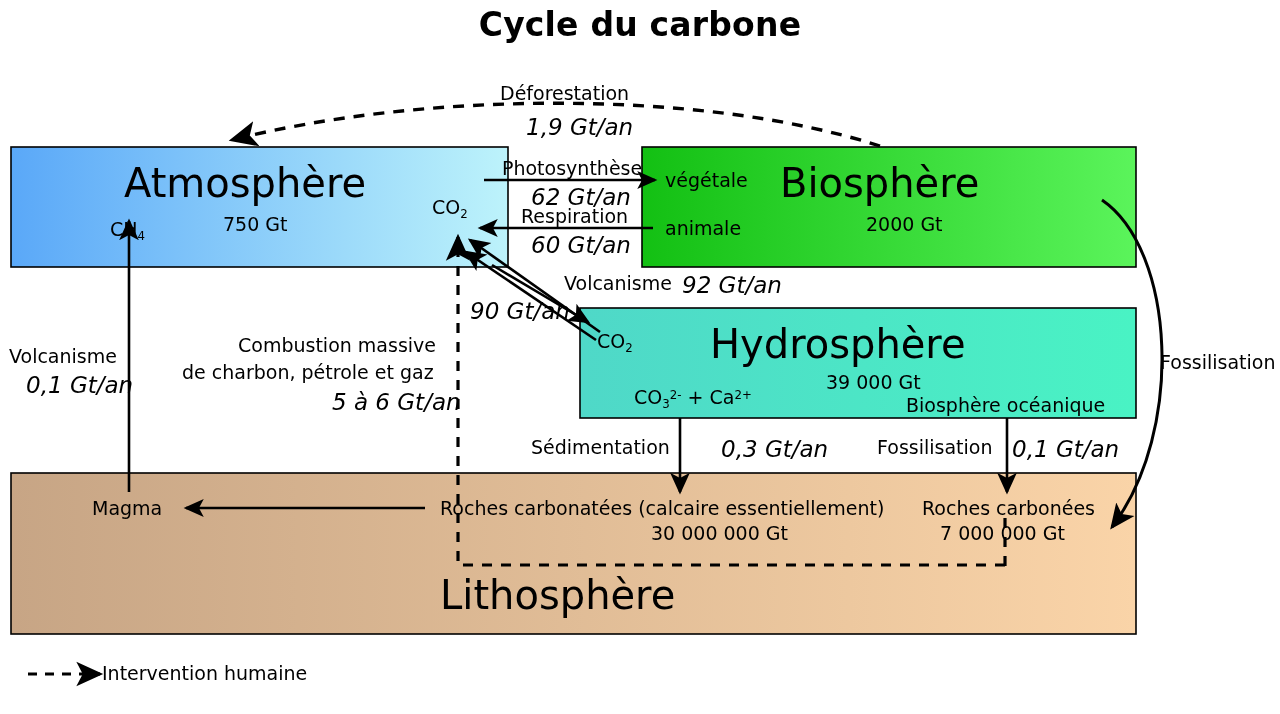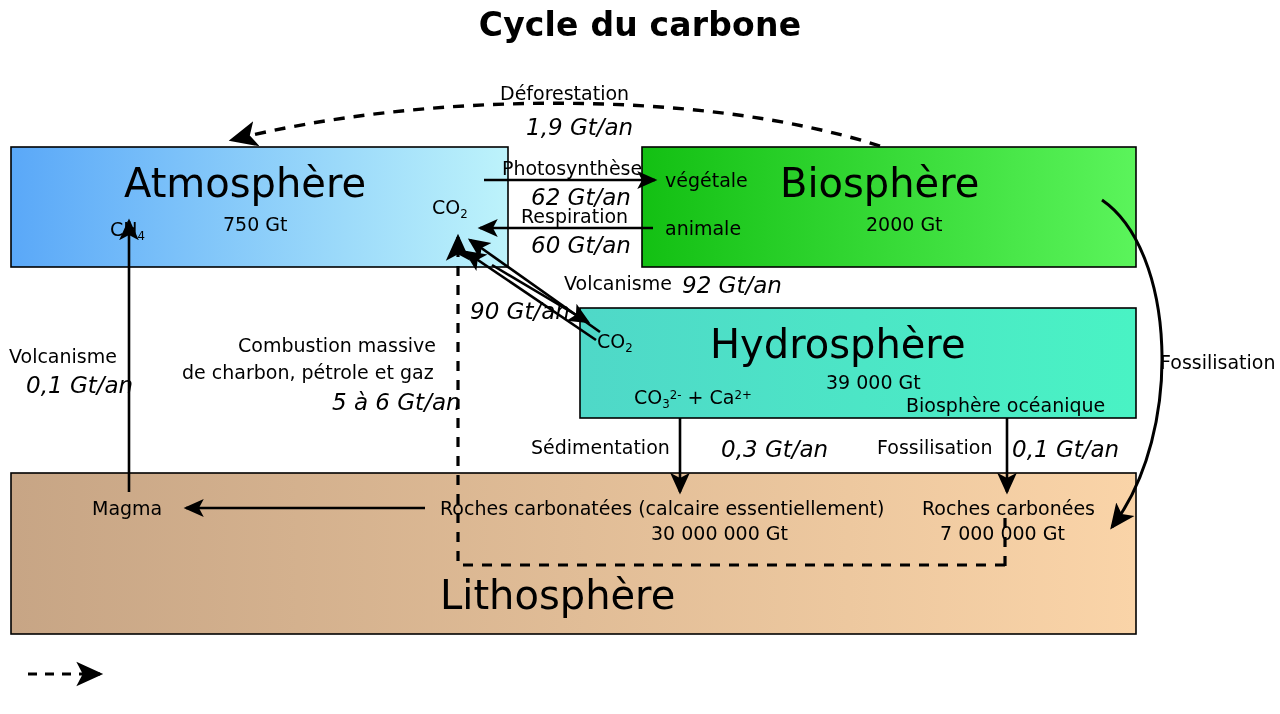--- a/index.html
+++ b/index.html
@@ -138,14 +138,15 @@
   <div class="txt flowval" style="left:332px;top:391px;">5 à 6 Gt/an</div>
 
   <div class="txt flowlabel" style="left:531px;top:438px;">Sédimentation</div>
   <div class="txt flowval" style="left:721px;top:438px;">0,3 Gt/an</div>
 
   <div class="txt flowlabel" style="left:877px;top:438px;">Fossilisation</div>
   <div class="txt flowval" style="left:1012px;top:438px;">0,1 Gt/an</div>
 
   <div class="txt flowlabel" style="left:1160px;top:353px;">Fossilisation</div>
 
+  <div class="txt small" style="left:102px;top:664px;">Intervention humaine</div>
 
 </div>
 
 </body></html>

